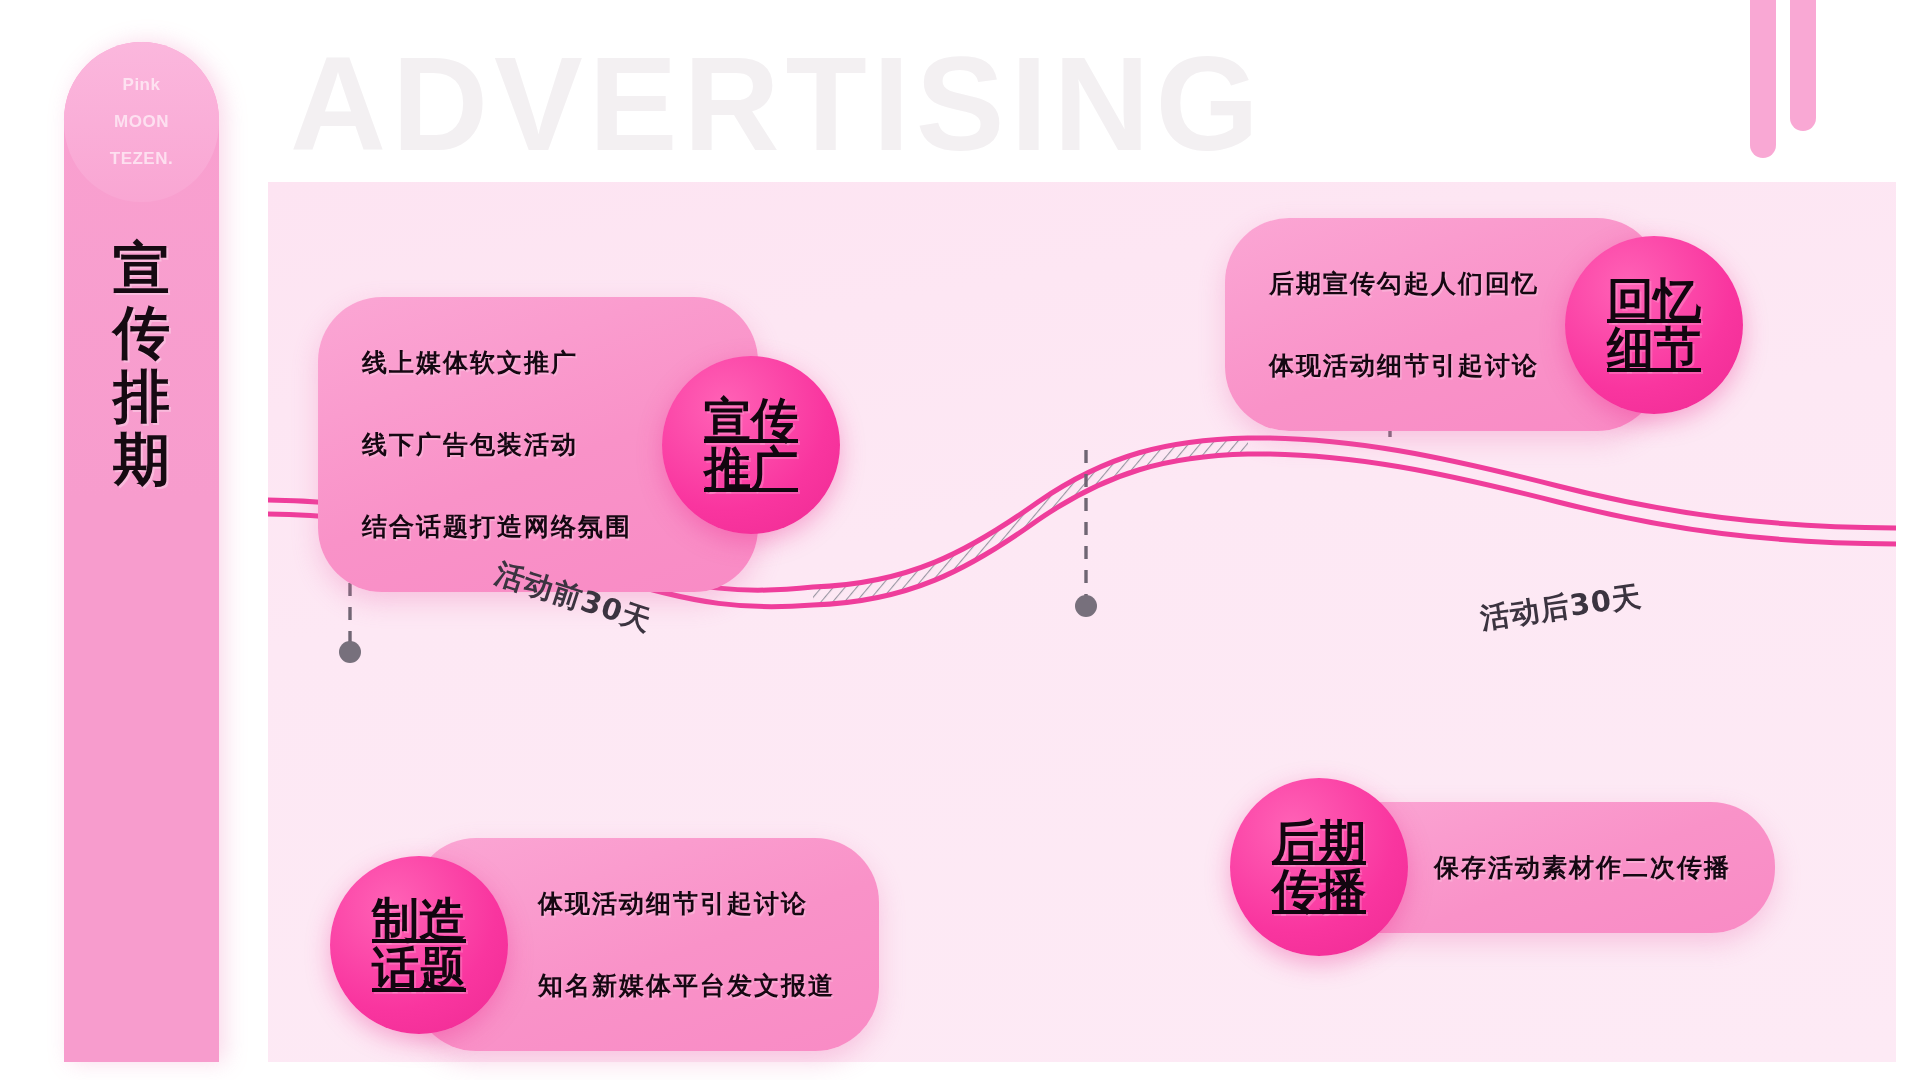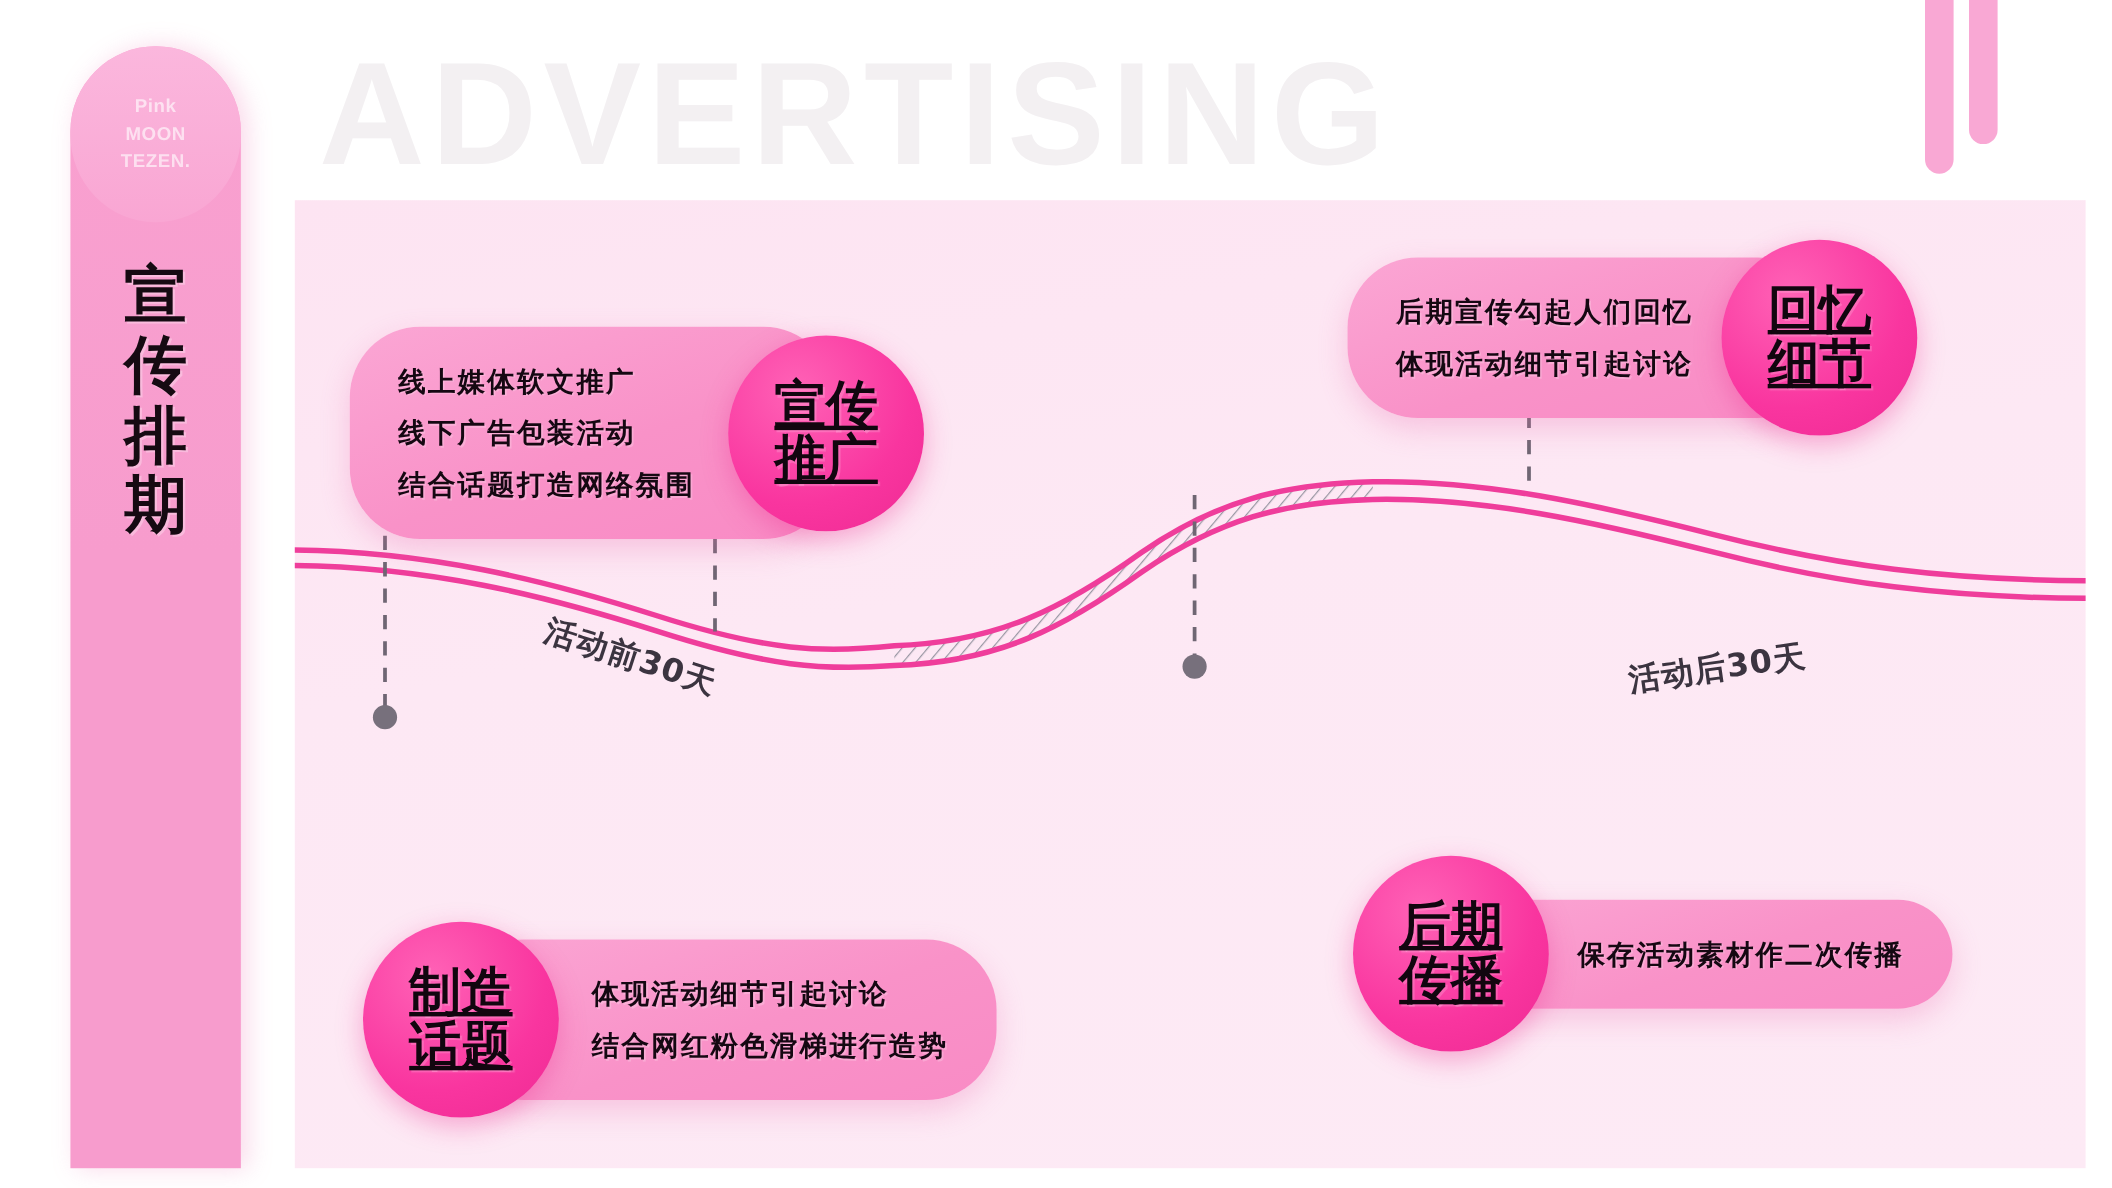--- a/index.html
+++ b/index.html
@@ -34,21 +34,21 @@
     border-radius:78px 78px 0 0;
     background:linear-gradient(180deg,#f9a1d0 0%,#f79ccd 45%,#f79ccd 100%);
     box-shadow:6px 0 22px rgba(236,120,180,.28);
     z-index:4;
   }
   .side-badge{
     position:absolute; left:0; top:0; width:155px; height:160px;
     border-radius:78px 78px 50% 50%;
     background:linear-gradient(180deg,#fbb7dd 0%,#f9a6d3 100%);
     display:flex; flex-direction:column; align-items:center; justify-content:center;
-    gap:5px;
+    gap:17px;
   }
   .side-badge span{
     color:rgba(255,255,255,.62); font-size:17px; font-weight:bold;
     letter-spacing:.5px; filter:blur(0.7px);
   }
   .side-title{
     position:absolute; left:0; top:195px; width:155px;
     display:flex; flex-direction:column; align-items:center;
     color:#160a12; font-size:57px; font-weight:bold; line-height:1.12;
     text-shadow:2px 2px 0 rgba(255,255,255,.30);
@@ -65,21 +65,22 @@
   
   .chart{ position:absolute; left:268px; top:182px; width:1628px; height:880px; z-index:2; }
 
   
   .callout{ position:absolute; z-index:5; display:flex; align-items:center; }
   .cbox{
     background:linear-gradient(160deg,#fba6d4 0%,#f992c8 55%,#f98bc5 100%);
     border-radius:64px;
     box-shadow:0 10px 26px rgba(236,110,175,.30);
     display:flex; flex-direction:column; justify-content:center;
-    padding:26px 44px;
+    padding:42px 44px;
+    gap:35px;
   }
   .cbox .line{
     color:#150812; font-size:25px; font-weight:bold; line-height:1.0;
     padding:11px 0; letter-spacing:2px; white-space:nowrap;
     text-shadow:1.5px 1.5px 0 rgba(255,255,255,.22);
     font-family:"DejaVu Sans","Liberation Sans",sans-serif;
   }
   .circ{
     width:178px; height:178px; border-radius:50%;
     background:radial-gradient(circle at 35% 28%,#ff62b6 0%,#f9359f 60%,#ee2a93 100%);
@@ -204,21 +205,21 @@
     </div>
 </div>
 
 <div class="callout" id="callout-topic">
   <div class="circ">
       <div>制造</div>
       <div>话题</div>
     </div>
   <div class="cbox">
     <div class="line">体现活动细节引起讨论</div>
-    <div class="line">结合网红粉色滑梯进行造势</div>
+    <div class="line">知名新媒体平台发文报道</div>
   </div>
 </div>
 
 <div class="callout" id="callout-postspread">
   <div class="circ">
       <div>后期</div>
       <div>传播</div>
     </div>
   <div class="cbox">
     <div class="line">保存活动素材作二次传播</div>

